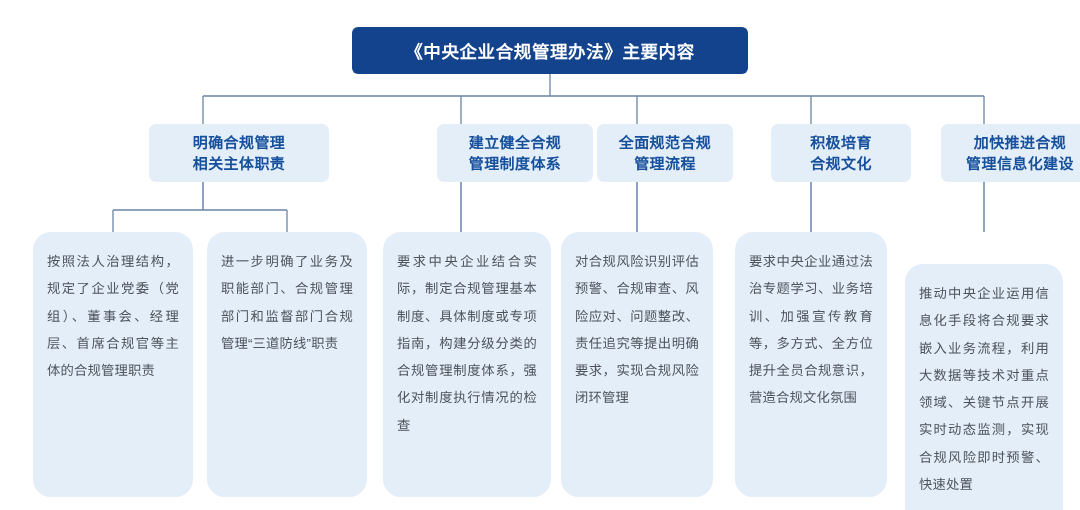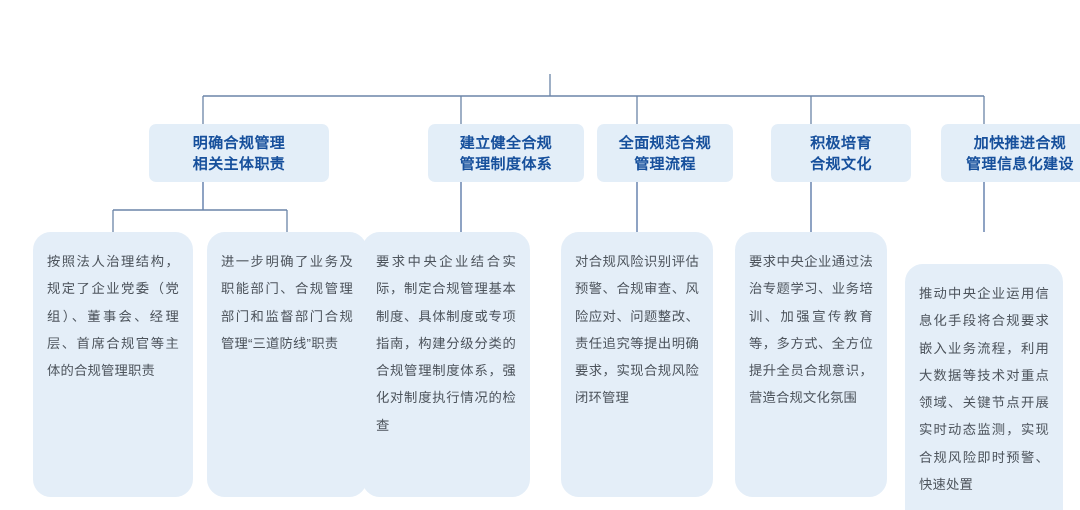--- a/index.html
+++ b/index.html
@@ -55,21 +55,21 @@
     display: flex;
     align-items: center;
     justify-content: center;
     text-align: center;
     padding: 0 6px;
     margin-left: 36px;
   }
   .cat-box .cat-label { display: block; white-space: pre-line; }
 
   .cat-0 { left: 113px;  width: 180px; }
-  .cat-1 { left: 392px;  width: 156px; }
+  .cat-1 { left: 401px;  width: 156px; }
   .cat-2 { left: 561px;  width: 136px; }
   .cat-3 { left: 735px;  width: 140px; }
   .cat-4 { left: 905px;  width: 158px; }
 
   
   .detail-box {
     position: absolute;
     top: 232px;
     height: 265px;
     background: #e4eef8;
@@ -80,21 +80,21 @@
     letter-spacing: 0.2px;
     padding: 16px 14px 10px 14px;
     text-align: justify;
     text-justify: inter-ideograph;
     overflow: hidden;
   }
   .detail-box .detail-text { display: block; }
 
   .det-0 { left: 33px;  width: 160px; }
   .det-1 { left: 207px; width: 160px; }
-  .det-2 { left: 362px; width: 168px; }
+  .det-2 { left: 383px; width: 168px; }
   .det-3 { left: 561px; width: 152px; }
   .det-4 { left: 735px; width: 152px; }
   .det-5 { left: 905px; width: 158px; margin-top: 32px; }
 
   
   #connectors {
     position: absolute;
     left: 0;
     top: 0;
     width: 1080px;
@@ -132,20 +132,23 @@
     <line x1="113" y1="210" x2="287" y2="210"></line>
     <line x1="113" y1="210" x2="113" y2="232"></line>
     <line x1="287" y1="210" x2="287" y2="232"></line>
 
     <line class="thin" x1="461" y1="182" x2="461" y2="232"></line>
     <line class="thin" x1="637" y1="182" x2="637" y2="232"></line>
     <line class="thin" x1="811" y1="182" x2="811" y2="232"></line>
     <line class="thin" x1="984" y1="182" x2="984" y2="232"></line>
   </svg>
 
+  <div class="root-node">
+    <span>《中央企业合规管理办法》主要内容</span>
+  </div>
 
   <div class="cat-box cat-0">
     <span class="cat-label">明确合规管理
 相关主体职责</span>
   </div>
   <div class="cat-box cat-1">
     <span class="cat-label">建立健全合规
 管理制度体系</span>
   </div>
   <div class="cat-box cat-2">

